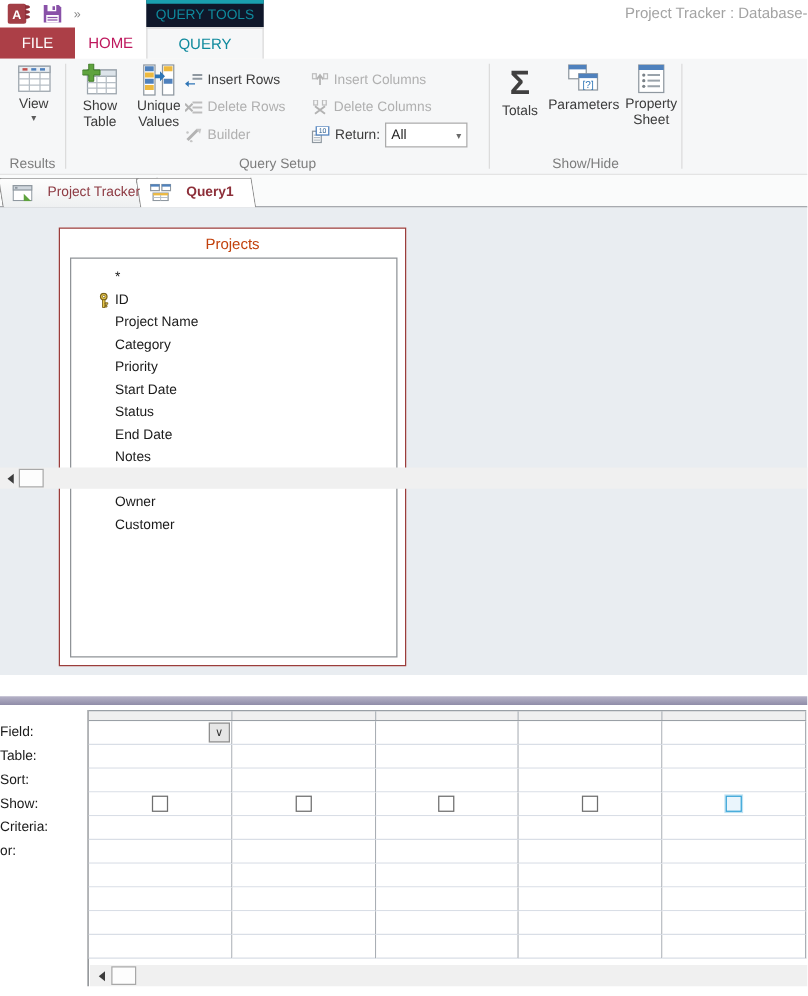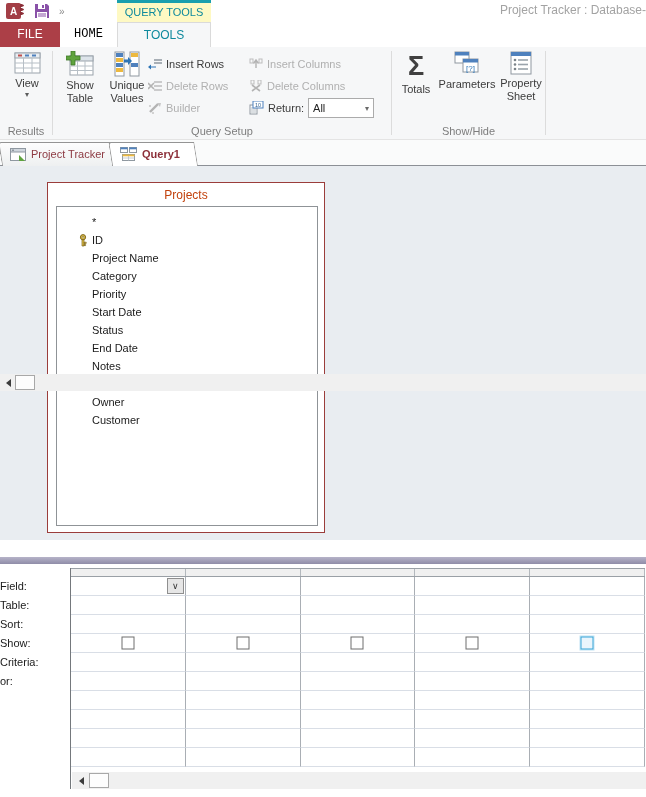--- a/index.html
+++ b/index.html
@@ -3,50 +3,50 @@
 <meta charset="utf-8">
 <style>
   * { margin:0; padding:0; box-sizing:border-box; }
   html,body { width:646px; height:797px; background:#fff; font-family:"Liberation Sans", sans-serif; overflow:hidden; }
   .app { position:relative; width:646px; height:797px; background:#fff; }
 
   
   .titlebar { position:absolute; left:0; top:0; width:646px; height:22px; background:#fff; }
   .qat { position:absolute; left:6px; top:2px; display:flex; align-items:center; gap:9px; }
   .overflow { color:#8a8a8a; font-size:10px; letter-spacing:1px; }
-  .ctx-header { position:absolute; left:117px; top:0; width:94px; height:22px; background:#fef9c3;
+  .ctx-header { position:absolute; left:117px; top:0; width:94px; height:22px; background:#0f172a;
     border-top:3px solid #1a9fae; color:#0f8a9d; font-size:11px; text-align:center; line-height:18px; }
   .win-title { position:absolute; right:0; top:3px; color:#a3a3a3; font-size:12px; white-space:nowrap; }
 
   
   .tabrow { position:absolute; left:0; top:22px; width:646px; height:25px; background:#fff; }
   .tab { position:absolute; top:0; height:25px; font-size:12px; text-align:center; line-height:25px; cursor:default; }
   .tab-file { left:0; width:60px; background:#ac3f47; color:#fff; }
-  .tab-home { left:60px; width:57px; color:#000000;font-family:Liberation Mono, monospace; }
+  .tab-home { left:60px; width:57px; color:#be185d; }
   .tab-design { left:117px; width:94px; color:#0f8a9d; background:#f6f7f8; border:1px solid #dadada; border-bottom:none; }
 
   
   .ribbon { position:absolute; left:0; top:47px; width:646px; height:93px; background:#f6f7f8; border-bottom:1px solid #e4e4e4; }
   .rgroup { position:absolute; top:0; height:92px; }
   .gdivider { position:absolute; top:4px; height:84px; width:1px; background:#dcdcdc; }
   .glabel { position:absolute; bottom:2px; left:0; right:0; text-align:center; font-size:11px; color:#7d7d7d; }
   .bigbtn { position:absolute; top:4px; display:flex; flex-direction:column; align-items:center; font-size:11px; color:#3b3b3b; cursor:default; }
   .bigbtn .blabel { text-align:center; line-height:13px; margin-top:2px; }
   .dropmark { font-size:8px; color:#5c5c5c; line-height:8px; margin-top:1px; }
   .smallstack { position:absolute; top:6px; }
   .smallbtn { display:flex; align-items:center; gap:4px; height:22px; font-size:11px; color:#3b3b3b; white-space:nowrap; }
   .smallbtn.disabled { color:#b0b0b0; }
   .combo { display:inline-flex; align-items:center; justify-content:space-between; width:66px; height:20px;
     background:#fff; border:1px solid #ababab; font-size:11px; color:#1f1f1f; padding:0 4px; }
   .combo .arr { font-size:8px; color:#6a6a6a; }
   .sigma { font-size:27px; font-weight:600; color:#404040; line-height:30px; }
 
   
   .doctabs { position:absolute; left:0; top:140px; width:646px; height:26px; background:#fafbfb; border-bottom:1px solid #8c9096; }
-  .dtab { position:absolute; top:2px; height:24px; display:flex; align-items:center; gap:5px; padding:0 18px 0 8px; font-size:11px; }
+  .dtab { position:absolute; top:2px; height:24px; display:flex; align-items:center; gap:12px; padding:0 18px 0 8px; font-size:11px; }
   .dtab .shape { position:absolute; inset:0; border:1px solid #949494; border-bottom:none; border-radius:3px 0 0 0; transform:skewX(9deg); transform-origin:bottom left; z-index:0; }
   .dtab > * { position:relative; z-index:1; }
   .dtab-inactive { left:2px; }
   .dtab-inactive .shape { background:linear-gradient(#fdfdfd,#eef0f1); }
   .dtab-inactive .dlabel { color:#8d3a42; }
   .dtab-active { left:112px; }
   .dtab-active .shape { background:#fff; }
   .dtab-active .dlabel { color:#8d2f39; font-weight:bold; }
 
   
@@ -107,21 +107,21 @@
       </span>
       <span class="overflow">»</span>
     </div>
     <div class="ctx-header">QUERY TOOLS</div>
     <div class="win-title">Project Tracker : Database-</div>
   </div>
 
   <div class="tabrow">
     <div class="tab tab-file">FILE</div>
     <div class="tab tab-home">HOME</div>
-    <div class="tab tab-design">TOOLS</div>
+    <div class="tab tab-design">QUERY</div>
   </div>
 
   <div class="ribbon">
 
     <div class="rgroup" style="left:0;width:52px;">
       <div class="bigbtn" style="left:7px;width:40px;">
         <span>
           <svg width="27" height="24" viewBox="0 0 27 24">
               <rect x="1" y="2" width="25" height="20" fill="#fff" stroke="#9aa3ab"></rect>
               <rect x="1" y="2" width="25" height="5" fill="#e8edf2" stroke="#9aa3ab"></rect>

